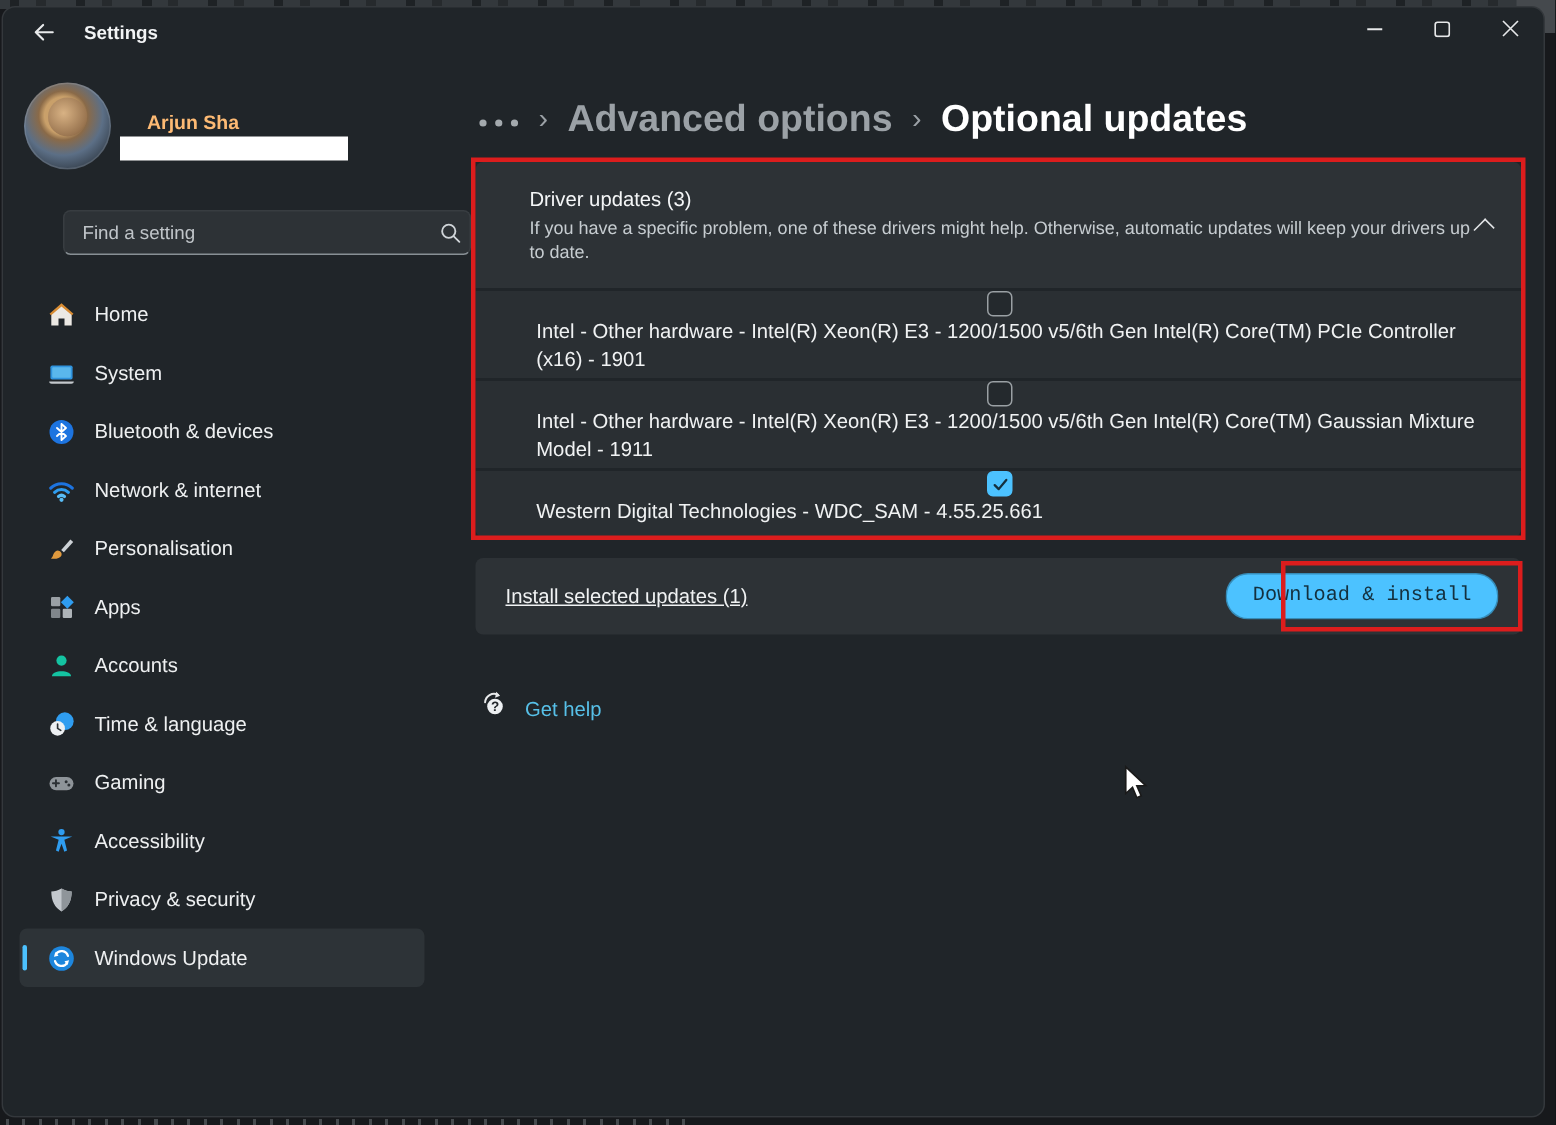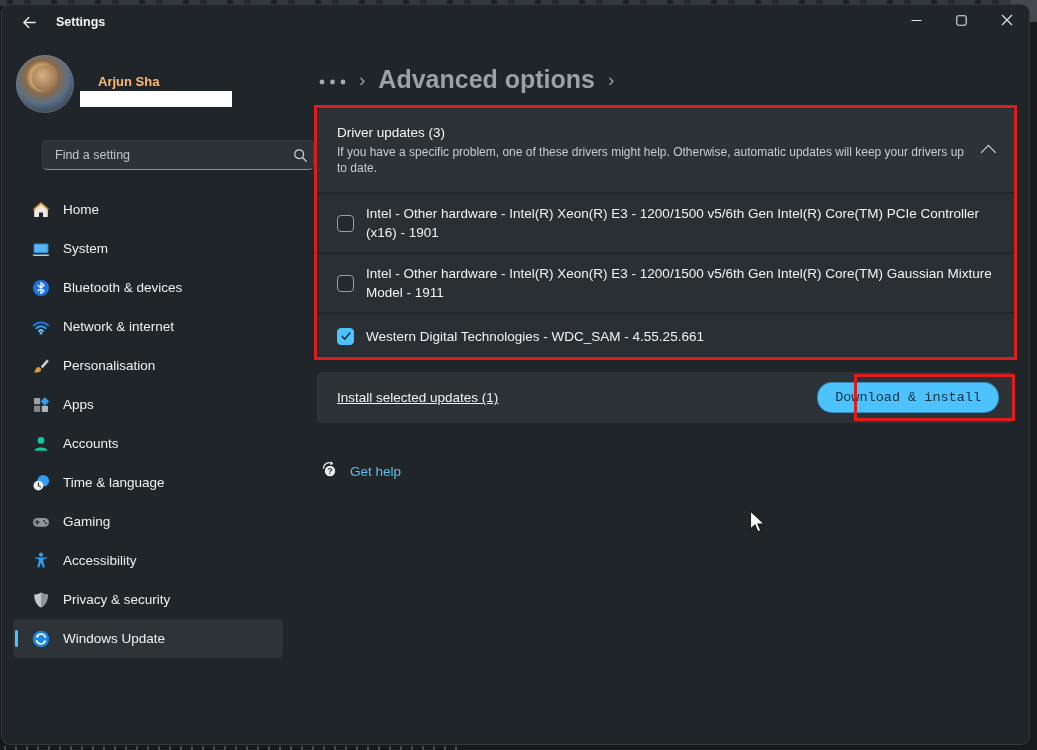--- a/index.html
+++ b/index.html
@@ -56,28 +56,28 @@
   .crumb-sep { color:#9ba1a6; font-size:19px; padding-top:2px; }
   .crumb-parent { color:#9ba1a6; font-size:25px; font-weight:600; white-space:nowrap; cursor:pointer; }
   .crumb-current { color:#ffffff; font-size:25px; font-weight:600; white-space:nowrap; }
 
   .annotation { position:absolute; border:3px solid var(--annotation_red,#dc1d1d); z-index:30; pointer-events:none; }
   .anno-1 { left:312px; top:100px; width:703px; height:255px; }
   .anno-2 { left:852px; top:369px; width:161px; height:47px; }
 
   .expander-head { position:absolute; left:315px; top:103px; width:697px; height:84px; background:#2d3236;
     border-radius:5px 5px 0 0; display:flex; align-items:center; padding:0 18px 0 20px; }
-  .expander-text { flex:1; }
+  .expander-text { flex:1;margin-left:16px; }
   .expander-title { font-size:13.5px; color:#f4f6f7; margin-bottom:4px; }
   .expander-sub { font-size:12px; color:#c6ccd0; line-height:16px; width:634px; }
   .chevron-up { width:11px; height:11px; border-left:1.6px solid #e2e5e7; border-top:1.6px solid #e2e5e7;
     transform:rotate(45deg) translateY(3px); cursor:pointer; }
 
   .drv-row { position:absolute; left:315px; width:697px; background:#2a2f33; display:flex; align-items:center;
-    padding:0 18px 0 20px; }
+    padding:0 18px 0 20px;flex-direction:column; }
   .drv-row.r1 { top:189px; height:58px; }
   .drv-row.r2 { top:249px; height:58px; }
   .drv-row.r3 { top:309px; height:44px; border-radius:0 0 5px 5px; }
   .drv-label { font-size:13.5px; color:#f0f2f3; line-height:19px; margin-left:12px; width:630px; }
 
   .checkbox { width:17px; height:17px; flex:0 0 17px; border:1px solid #9aa0a4; border-radius:4px;
     background:#24292d; display:flex; align-items:center; justify-content:center; cursor:pointer; }
   .checkbox svg { display:none; }
   .checkbox.checked { background:var(--accent,#4cc2ff); border-color:var(--accent,#4cc2ff); }
   .checkbox.checked svg { display:block; }
@@ -300,20 +300,21 @@
       <span class="crumb-more">
         <svg width="27" height="8" viewBox="0 0 27 8">
             <circle cx="3" cy="4" r="2.4" fill="#a4aaae"></circle>
             <circle cx="13.5" cy="4" r="2.4" fill="#a4aaae"></circle>
             <circle cx="24" cy="4" r="2.4" fill="#a4aaae"></circle>
           </svg>
       </span>
       <span class="crumb-sep">›</span>
       <span class="crumb-parent">Advanced options</span>
       <span class="crumb-sep">›</span>
+      <span class="crumb-current">Optional updates</span>
     </div>
 
     <div class="expander-head">
       <div class="expander-text">
         <div class="expander-title">Driver updates (3)</div>
         <div class="expander-sub">If you have a specific problem, one of these drivers might help. Otherwise, automatic updates will keep your drivers up to date.</div>
       </div>
       <div class="chevron-up"></div>
     </div>
 

